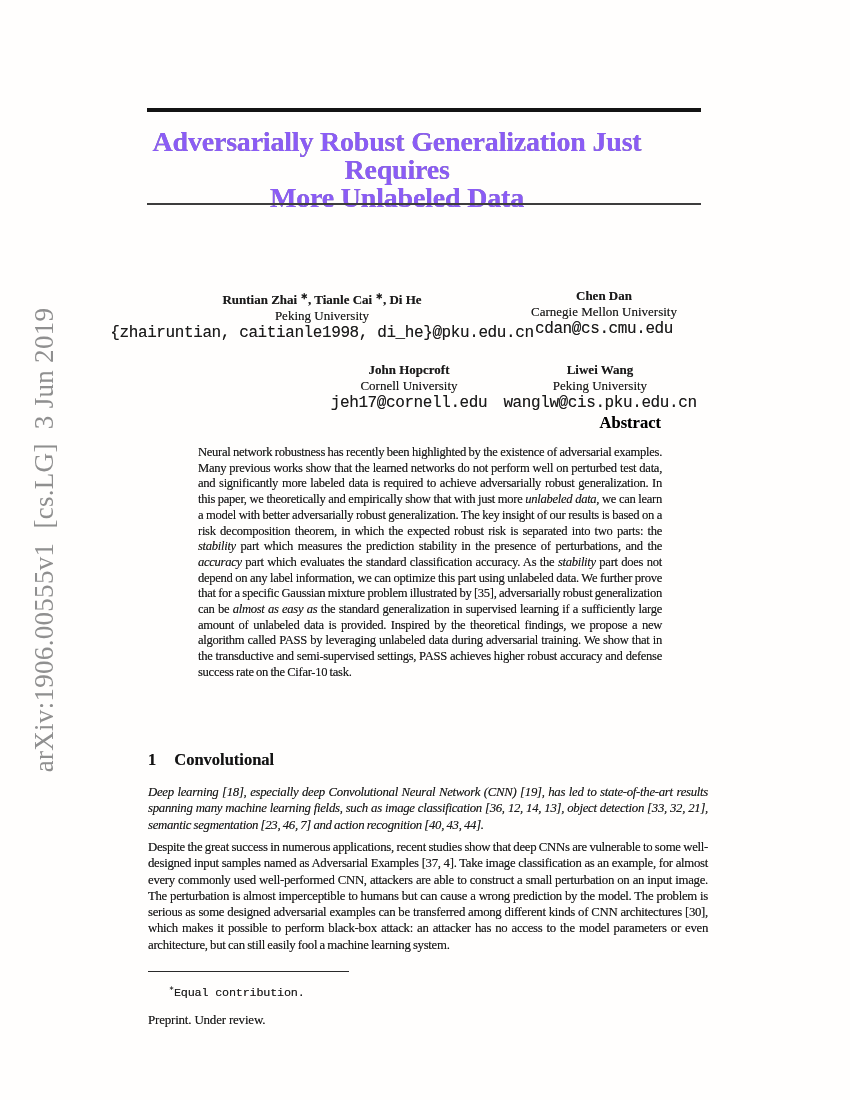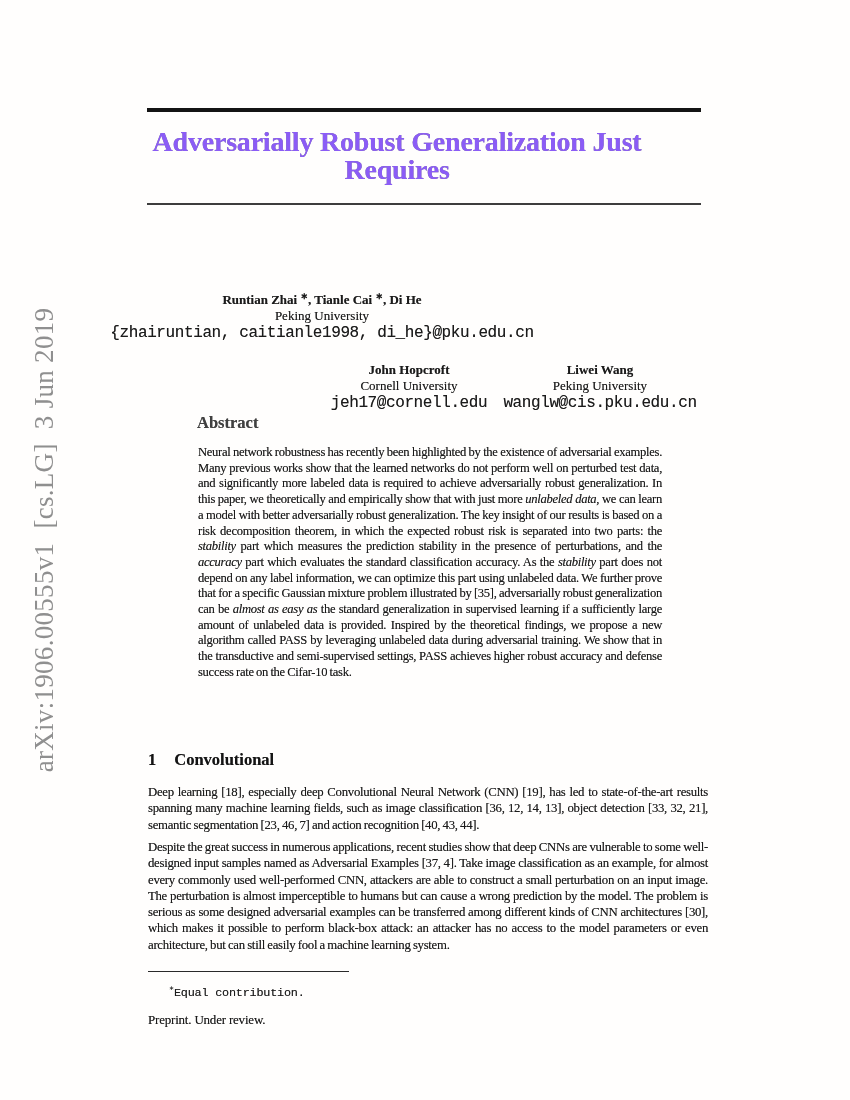--- a/index.html
+++ b/index.html
@@ -35,40 +35,40 @@
     letter-spacing:-0.4px; margin-top:1px;
   }
   .grp-a { left:322px; top:240px; }
   .grp-b { left:604px; top:240px; }
   .grp-c { left:240px; top:314px; }
   .grp-d { left:409px; top:314px; }
   .grp-e { left:600px; top:314px; }
 
   .abstract-heading {
     position:absolute; left:197px; top:413px; width:464px; margin:0;
-    text-align:left; font-size:16.5px; font-weight:bold; color:#404040;
+    text-align:right; font-size:16.5px; font-weight:bold; color:#000000;
   }
   .abstract-body {
     position:absolute; left:198px; top:445px; width:464px; margin:0;
     text-align:justify; font-size:12.6px; line-height:15.7px;
     letter-spacing:-0.3px; word-spacing:-0.5px;
   }
 
   .section-heading {
     position:absolute; left:148px; top:750px; margin:0;
     font-size:16.5px; font-weight:bold; color:#141414;
   }
   .section-number { display:inline-block; margin-right:18px; }
 
   .body-par {
     position:absolute; left:148px; width:560px; margin:0;
     text-align:justify; font-size:12.8px; line-height:16.3px;
     letter-spacing:-0.3px; word-spacing:-0.5px;
   }
-  .par-1 { top:784px; }
+  .par-1 { top:784px;font-style:italic; }
   .par-2 { top:839px; }
 
   .footnote-rule { position:absolute; left:148px; top:971px; width:201px; height:1px; background:#2a2a2a; }
   .footnote {
     position:absolute; left:148px; top:975px; width:560px; margin:8px;
     font-size:11.8px; padding-left:13px; letter-spacing:-0.2px;font-family:Liberation Mono, monospace;
   }
   .footnote sup { font-size:8.5px; }
   .preprint {
     position:absolute; left:148px; top:1012px; margin:0;
@@ -79,30 +79,36 @@
 <body>
 
 <div class="page">
 
   <div class="arxiv-watermark">arXiv:1906.00555v1  [cs.LG]  3 Jun 2019</div>
 
   <div class="rule-top"></div>
 
   <h1 class="title">
     <span>Adversarially Robust Generalization Just Requires</span><br>
+    <span>More Unlabeled Data</span>
   </h1>
 
   <div class="rule-bottom"></div>
 
   <div class="author-group grp-a">
     <div class="author-name">Runtian Zhai <sup>∗</sup>, Tianle Cai <sup>∗</sup>, Di He</div>
     <div class="author-affil">Peking University</div>
     <div class="author-email">{zhairuntian, caitianle1998, di_he}@pku.edu.cn</div>
   </div>
 
+  <div class="author-group grp-b">
+    <div class="author-name">Chen Dan</div>
+    <div class="author-affil">Carnegie Mellon University</div>
+    <div class="author-email">cdan@cs.cmu.edu</div>
+  </div>
 
 
   <div class="author-group grp-d">
     <div class="author-name">John Hopcroft</div>
     <div class="author-affil">Cornell University</div>
     <div class="author-email">jeh17@cornell.edu</div>
   </div>
 
   <div class="author-group grp-e">
     <div class="author-name">Liwei Wang</div>

